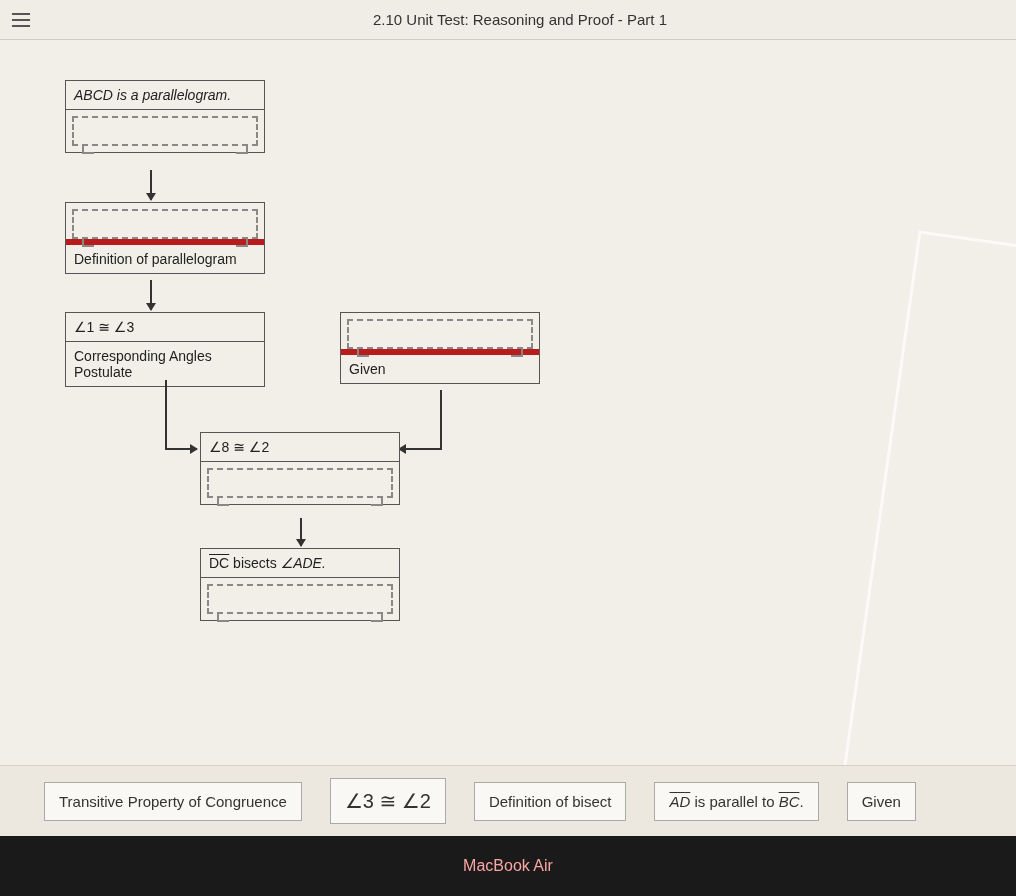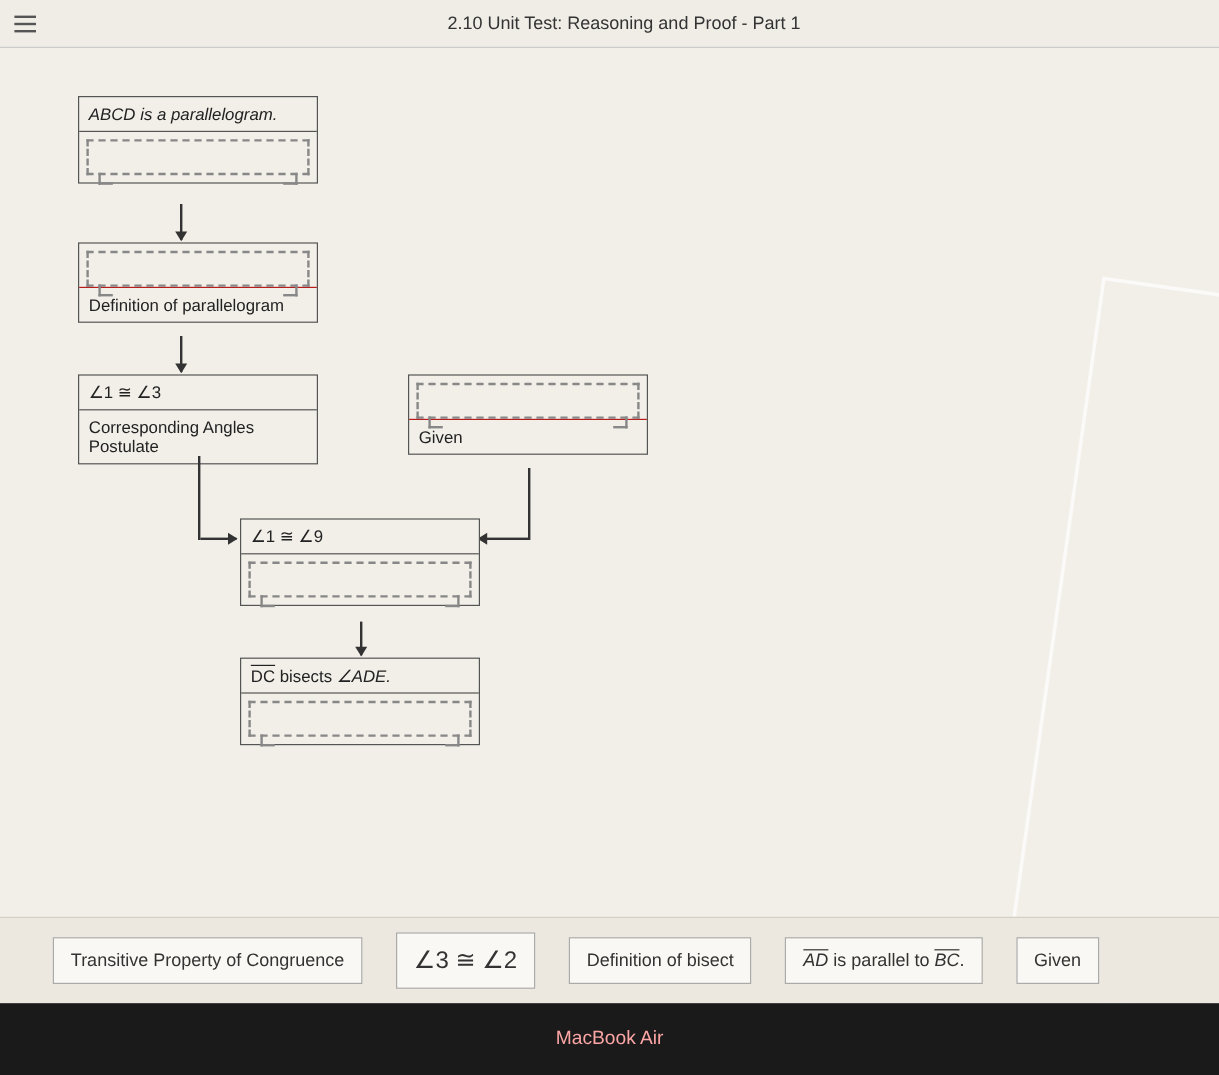--- a/index.html
+++ b/index.html
@@ -72,21 +72,21 @@
   width: 10px;
   height: 8px;
   border: 2px dashed #888;
   border-top: none;
   bottom: -10px;
 }
 .box .slot::before { left: 8px; border-right: none; }
 .box .slot::after { right: 8px; border-left: none; }
 .box .bottom {
   padding: 6px 8px;
-  border-top: 1px solid #b91c1c;
+  border-top: 6px solid #b91c1c;
 }
 .arrow-v {
   position: absolute;
   width: 2px;
   background: #333;
 }
 .arrow-v::after {
   content: "";
   position: absolute;
   bottom: -1px;
@@ -208,21 +208,21 @@
     <div class="bottom">Given</div>
   </div>
 
   <div class="conn" style="left:165px; top:340px; width:2px; height:70px;"></div>
   <div class="arrow-h right" style="left:167px; top:408px; width:30px;"></div>
 
   <div class="conn" style="left:440px; top:350px; width:2px; height:60px;"></div>
   <div class="arrow-h left" style="left:399px; top:408px; width:41px;"></div>
 
   <div class="box" style="left:200px; top:392px; width:200px;">
-    <div class="top">∠1 ≅ ∠9</div>
+    <div class="top">∠8 ≅ ∠2</div>
     <div class="slot"></div>
   </div>
 
   <div class="arrow-v" style="left:300px; top:478px; height:28px;"></div>
 
   <div class="box" style="left:200px; top:508px; width:200px;">
     <div class="top">
       <span class="over">DC</span><span> bisects </span><span class="ital">∠ADE.</span>
     </div>
     <div class="slot"></div>

